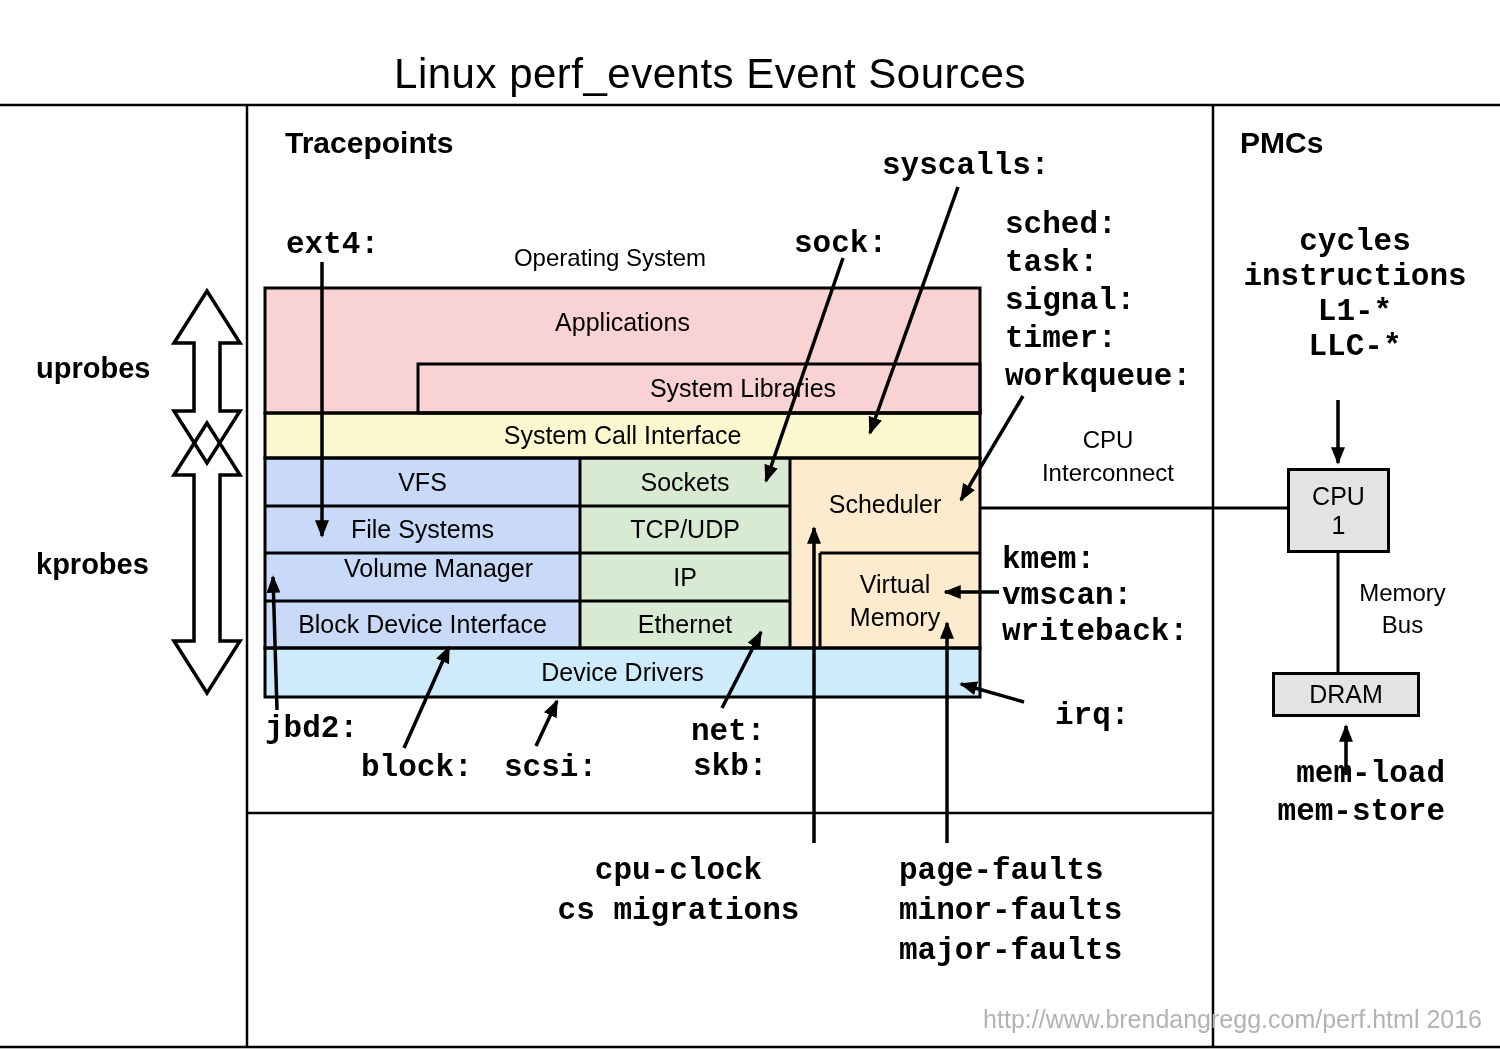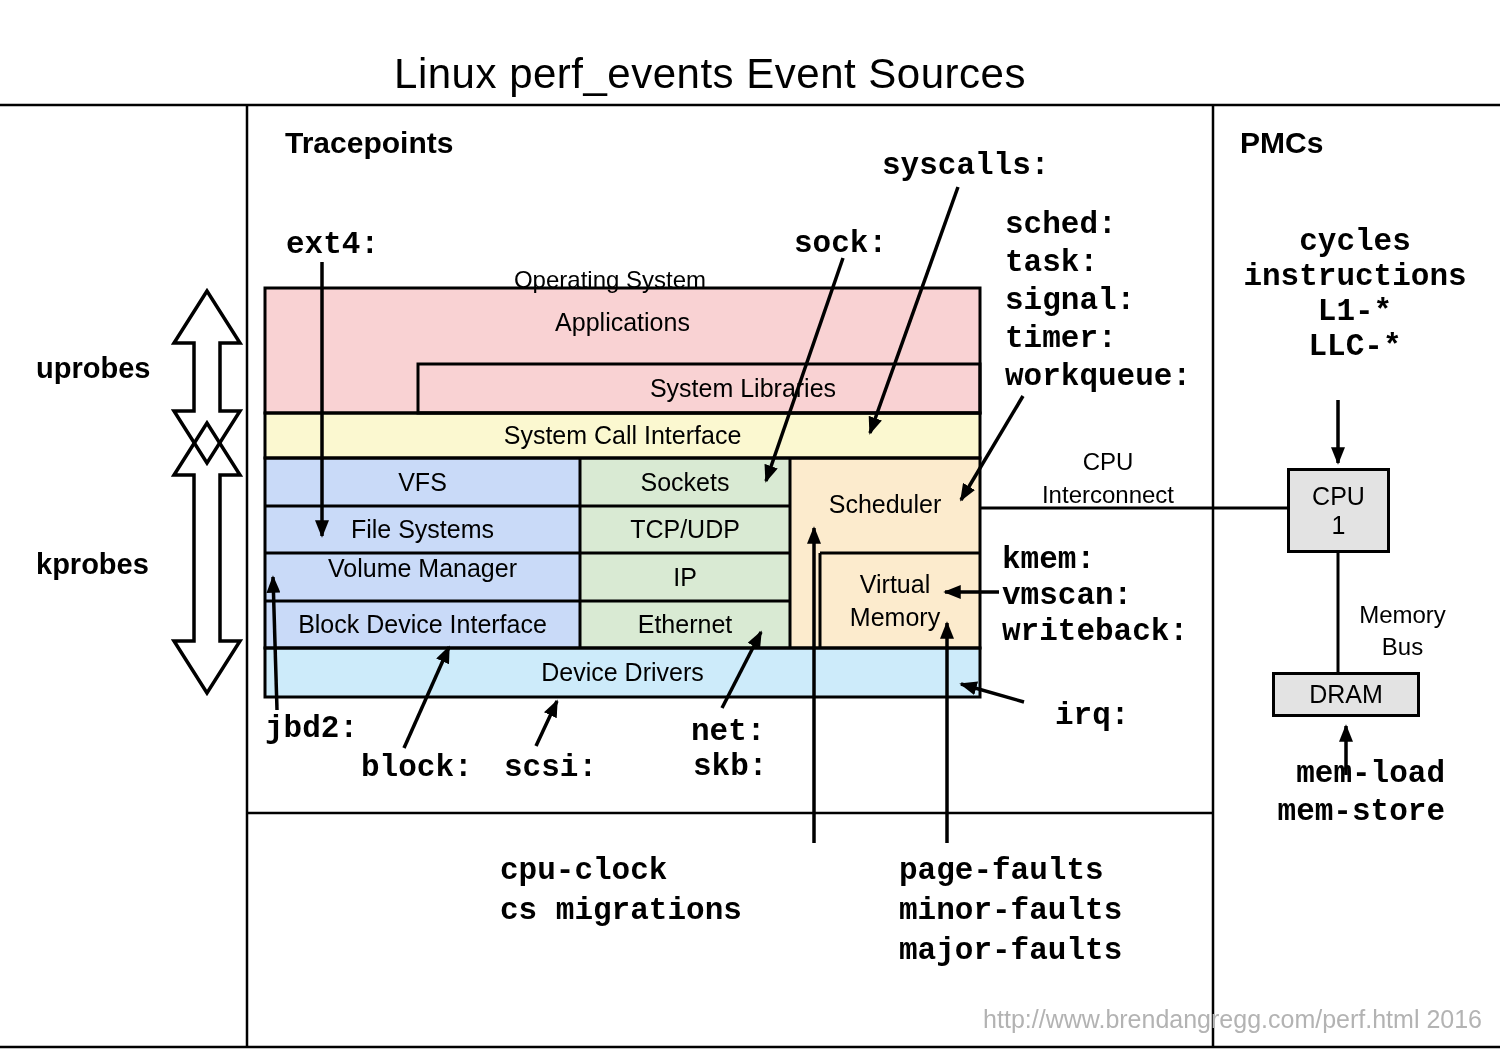--- a/index.html
+++ b/index.html
@@ -4,21 +4,21 @@
 <style>
   html,body { margin:0; padding:0; background:#ffffff; }
   #stage {
     position:relative; width:1500px; height:1050px; background:#fff;
     font-family:"Liberation Sans","DejaVu Sans",sans-serif; color:#000;
     overflow:hidden;
   }
   .lbl { position:absolute; white-space:nowrap; color:#000; }
   .title { font-size:42px; font-weight:300; letter-spacing:.5px; text-align:center; }
   .head { font-size:30px; font-weight:bold; }
-  .sans24 { font-size:24px;margin-top:22px; }
+  .sans24 { font-size:24px; }
   .mono { font-family:"Liberation Mono","DejaVu Sans Mono",monospace; font-weight:bold; font-size:31px; }
   .fill { position:absolute; z-index:1; }
   .cell { position:absolute; z-index:3; display:flex; align-items:center; justify-content:center;
           font-size:25px; text-align:center; }
   .cell.col { flex-direction:column; }
   svg.overlay { position:absolute; left:0; top:0; z-index:4; pointer-events:none; }
   .lbl { z-index:6; }
   .hwbox { position:absolute; z-index:3; background:var(--gray); border:3px solid var(--line);
            display:flex; flex-direction:column; align-items:center; justify-content:center;
            font-size:25px; line-height:29px; box-sizing:border-box; }
@@ -47,21 +47,21 @@
   <div class="cell" style="left:265px;top:413px;width:715px;height:45px;">
     <span>System Call Interface</span>
   </div>
 
   <div class="cell" style="left:265px;top:458px;width:315px;height:48px;">
     <span>VFS</span>
   </div>
   <div class="cell" style="left:265px;top:506px;width:315px;height:47px;">
     <span>File Systems</span>
   </div>
-  <div class="cell" style="left:265px;top:553px;width:315px;height:30px;">
+  <div class="cell" style="left:265px;top:553px;width:315px;height:30px;padding-left:16px;">
     <span>Volume Manager</span>
   </div>
   <div class="cell" style="left:265px;top:601px;width:315px;height:47px;">
     <span>Block Device Interface</span>
   </div>
 
   <div class="cell" style="left:580px;top:458px;width:210px;height:48px;">
     <span>Sockets</span>
   </div>
   <div class="cell" style="left:580px;top:506px;width:210px;height:47px;">
@@ -191,21 +191,21 @@
     <div>writeback:</div>
   </div>
 
   <div class="lbl mono" style="left:1055px;top:698px;">irq:</div>
   <div class="lbl mono" style="left:265px;top:711px;">jbd2:</div>
   <div class="lbl mono" style="left:361px;top:750px;">block:</div>
   <div class="lbl mono" style="left:504px;top:750px;">scsi:</div>
   <div class="lbl mono" style="left:691px;top:714px;">net:</div>
   <div class="lbl mono" style="left:693px;top:749px;">skb:</div>
 
-  <div class="lbl mono grp" style="left:500px;top:851px;width:357px;text-align:left;line-height:40px;">
+  <div class="lbl mono grp" style="left:500px;top:851px;width:357px;text-align:center;line-height:40px;">
     <div>cpu-clock</div>
     <div>cs migrations</div>
   </div>
   <div class="lbl mono grp" style="left:899px;top:851px;line-height:40px;">
     <div>page-faults</div>
     <div>minor-faults</div>
     <div>major-faults</div>
   </div>
 
   <div class="lbl mono grp" style="left:1235px;top:224px;width:240px;text-align:center;line-height:35px;">

